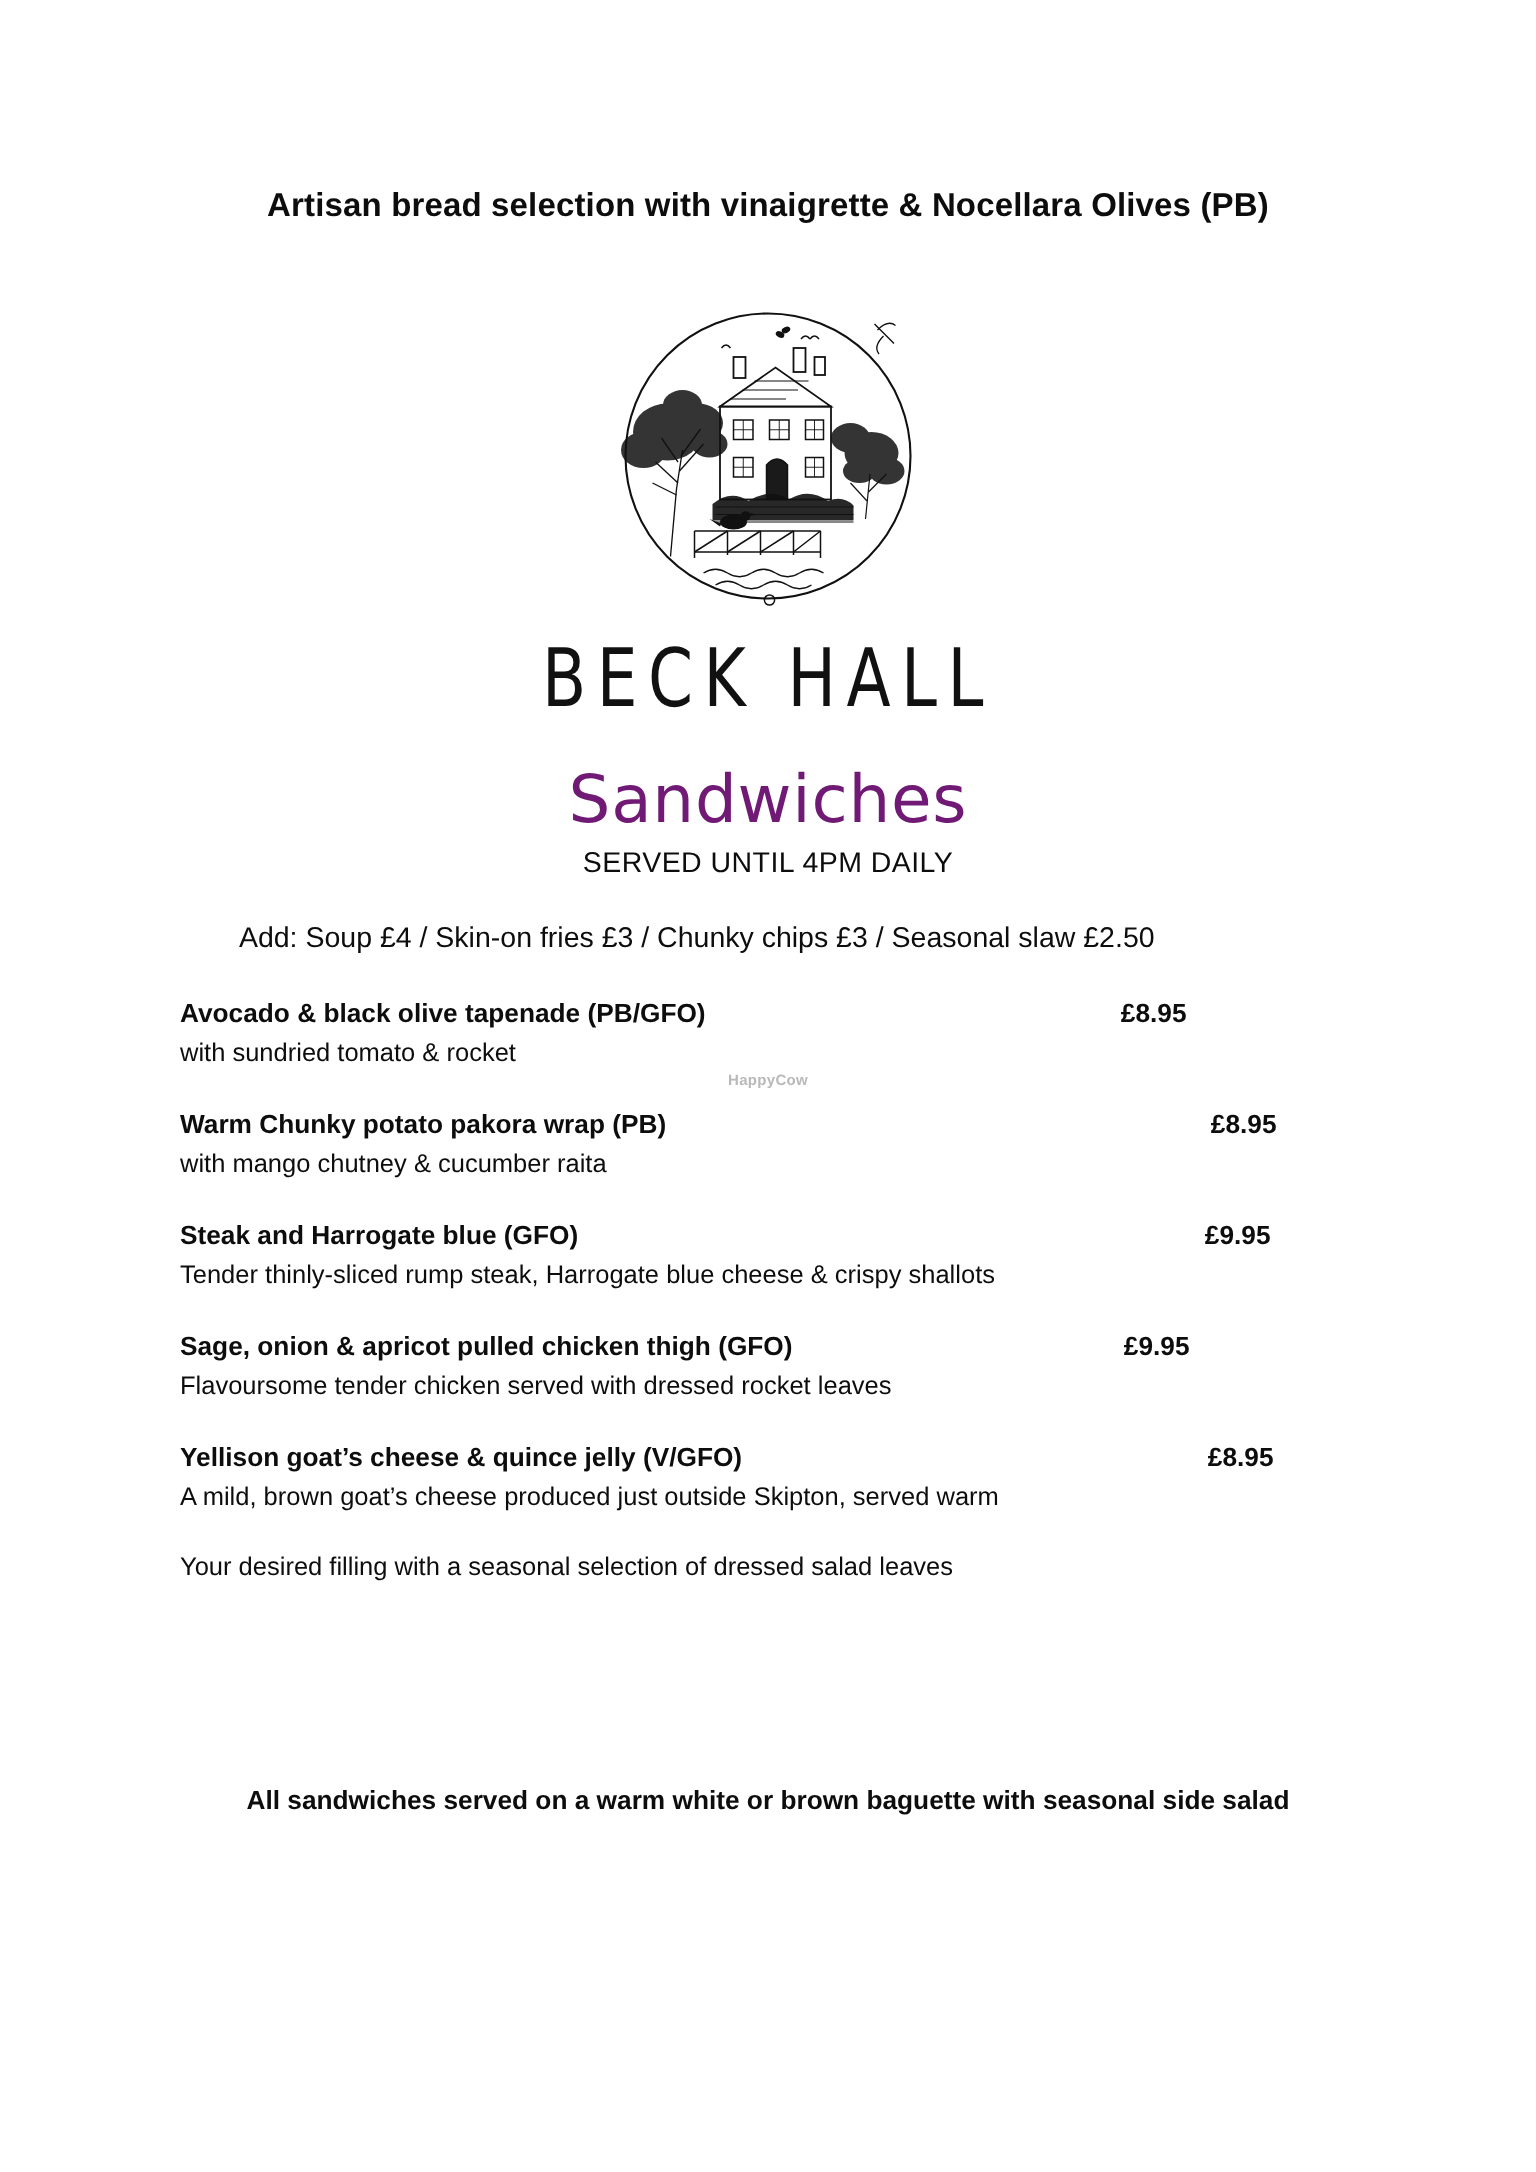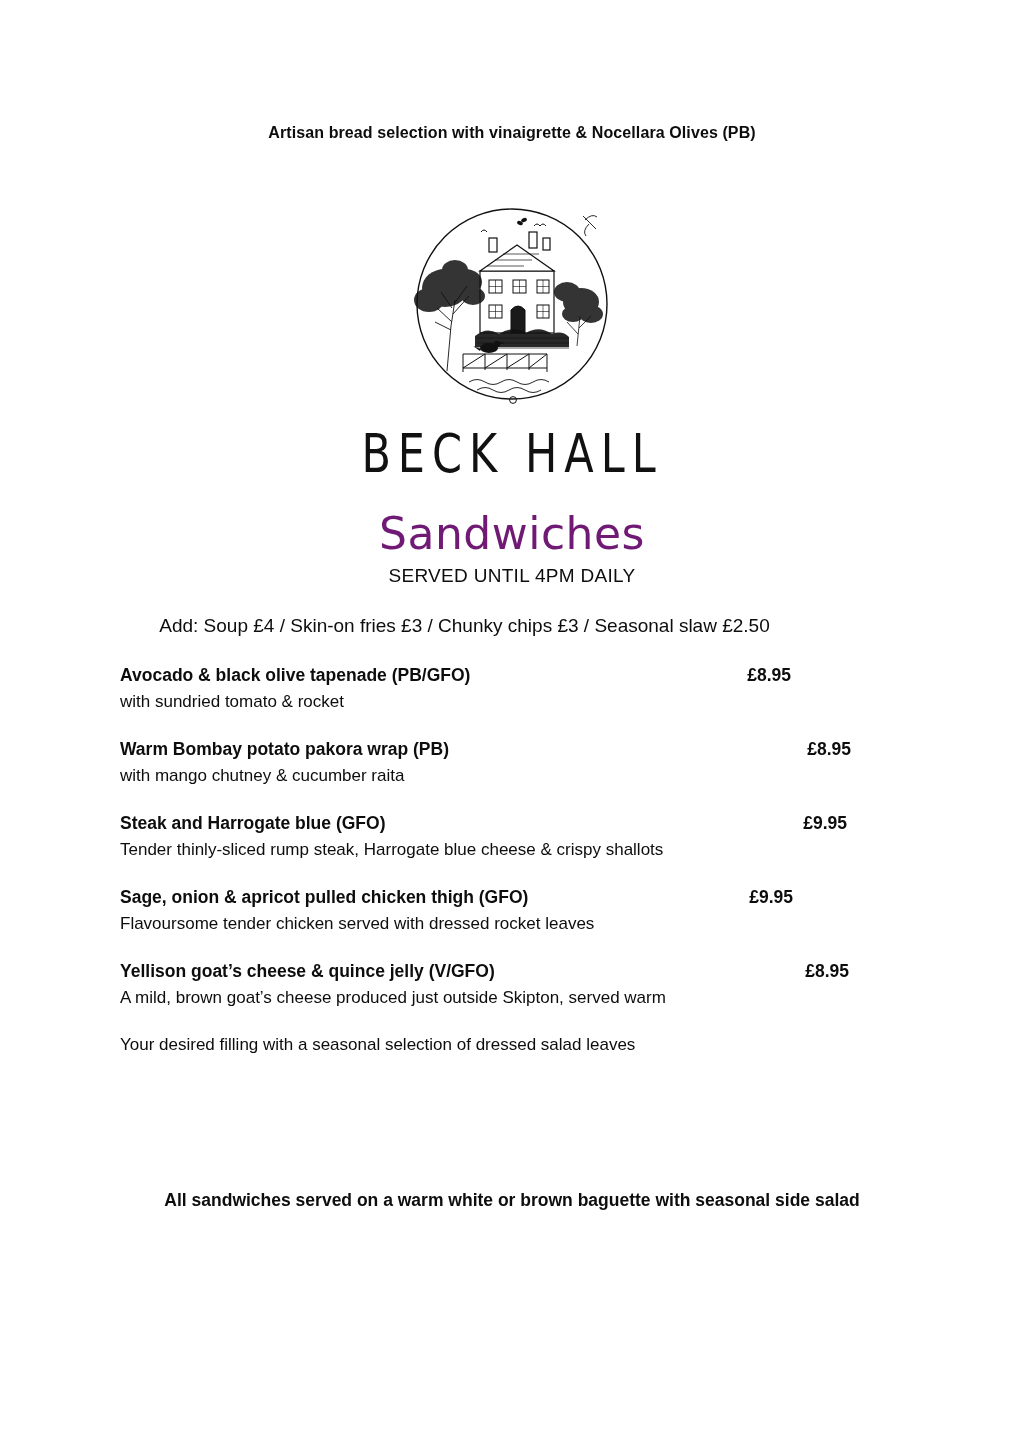--- a/index.html
+++ b/index.html
@@ -23,21 +23,21 @@
     box-sizing: border-box;
   }
 
   
   .top-banner {
     position: absolute;
     top: 124px;
     left: 0;
     width: 1024px;
     text-align: center;
-    font-size: 16px;
+    font-size: 22px;
     font-weight: bold;
     letter-spacing: 0.1px;
   }
 
   
   .logo-wrap {
     position: absolute;
     top: 196px;
     left: 0;
     width: 1024px;
@@ -283,35 +283,36 @@
         </g>
       </svg>
     </div>
     <div class="logo-word">BECK HALL</div>
   </div>
 
   <div class="title">Sandwiches</div>
   <div class="subtitle">SERVED UNTIL 4PM DAILY</div>
   <div class="addons">Add: Soup £4 / Skin-on fries £3 / Chunky chips £3 / Seasonal slaw £2.50</div>
 
+  <div class="watermark">HappyCow</div>
 
   <div class="menu">
 
     <div class="item p-right-0">
       <div class="item-head">
         <span class="item-name">Avocado &amp; black olive tapenade (PB/GFO)</span>
         <span class="dots"></span>
         <span class="item-price">£8.95</span>
       </div>
       <div class="item-desc">with sundried tomato &amp; rocket</div>
     </div>
 
     <div class="item p-right-1">
       <div class="item-head">
-        <span class="item-name">Warm Bombay potato pakora wrap (PB)</span>
+        <span class="item-name">Warm Chunky potato pakora wrap (PB)</span>
         <span class="dots"></span>
         <span class="item-price">£8.95</span>
       </div>
       <div class="item-desc">with mango chutney &amp; cucumber raita</div>
     </div>
 
     <div class="item p-right-2">
       <div class="item-head">
         <span class="item-name">Steak and Harrogate blue (GFO)</span>
         <span class="dots"></span>

